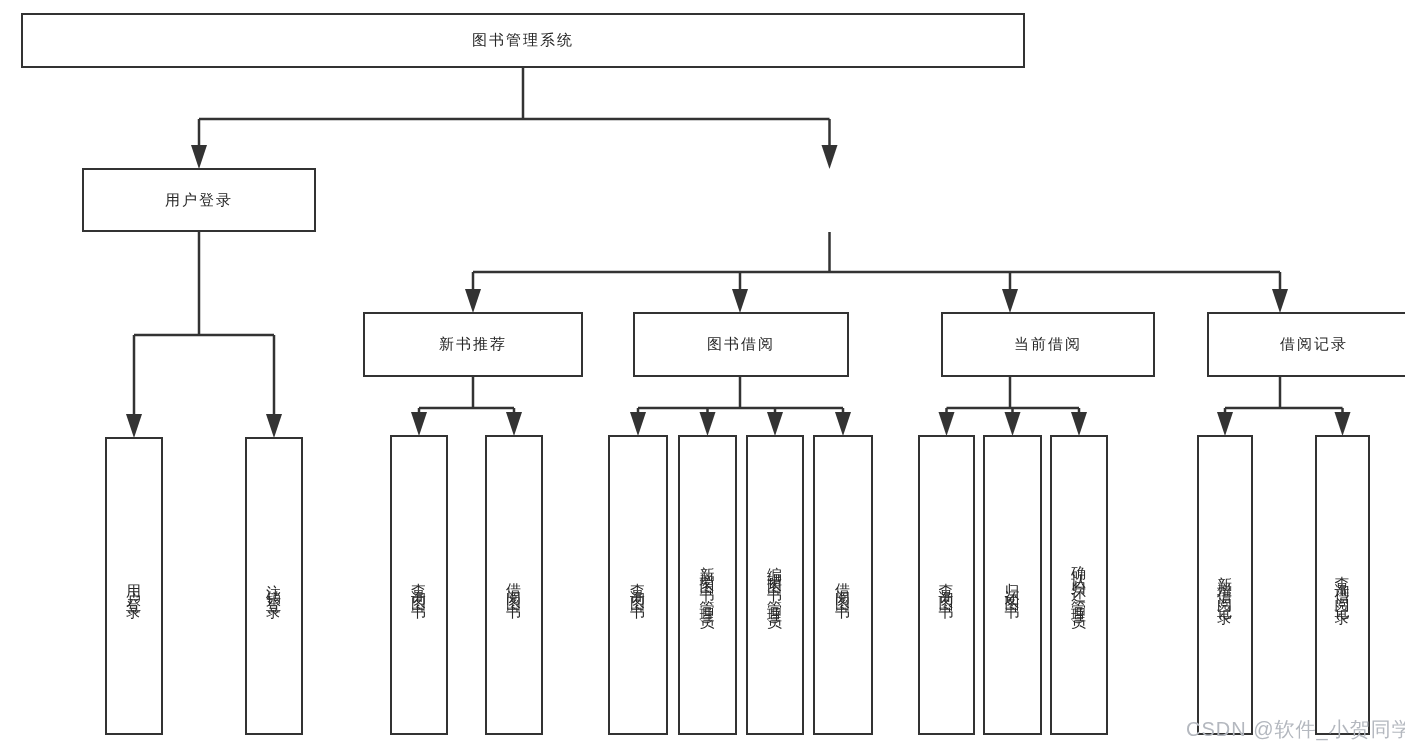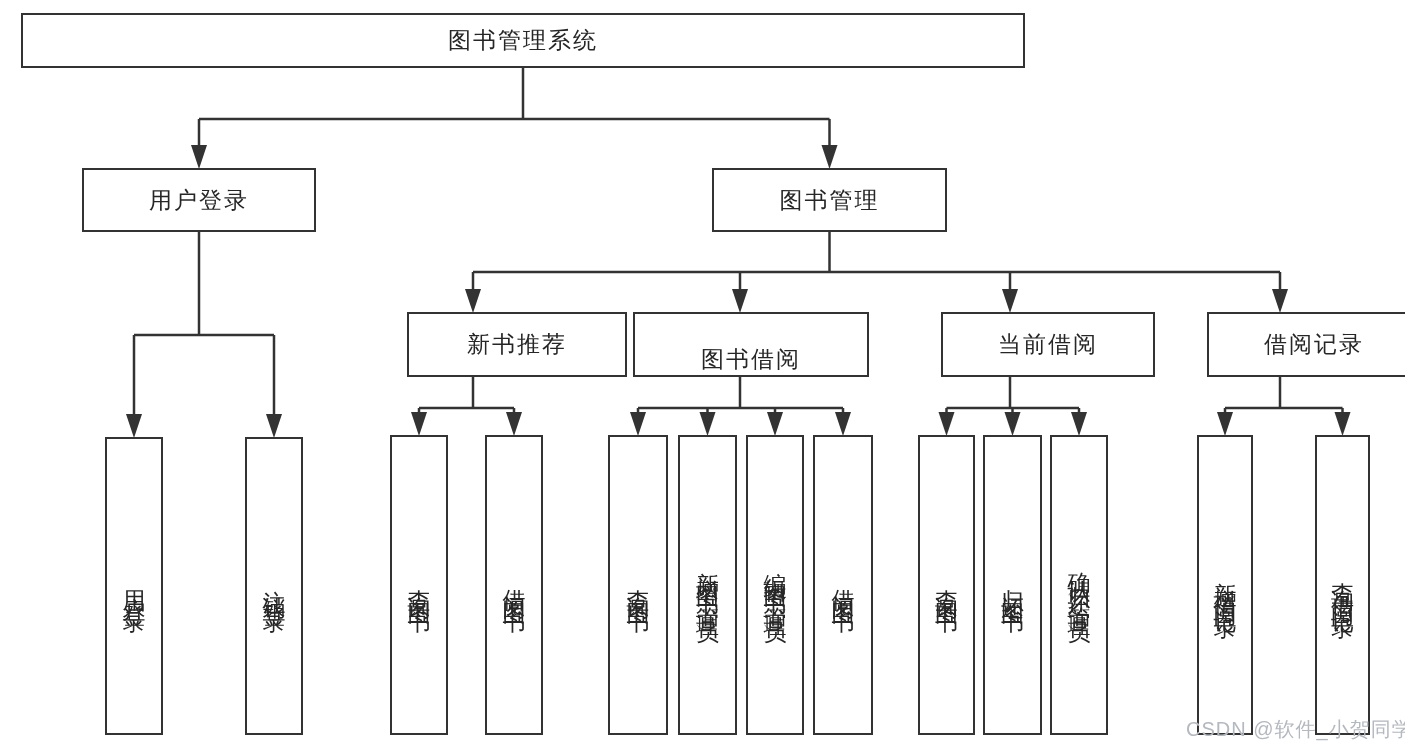--- a/index.html
+++ b/index.html
@@ -23,21 +23,21 @@
   }
   .node {
     position: absolute;
     box-sizing: border-box;
     border: 2.5px solid var(--line, #333333);
     background: #ffffff;
     display: flex;
     align-items: center;
     justify-content: center;
     color: var(--text, #262626);
-    font-size: 23px;
+    font-size: 15px;
     letter-spacing: 2px;
     z-index: 2;
   }
   .node.vertical span {
     writing-mode: vertical-rl;
     text-orientation: mixed;
     letter-spacing: 7px;
     line-height: 1;
   }
   .node span {
@@ -113,27 +113,24 @@
       <line x1="1342.5" y1="408" x2="1342.5" y2="413" stroke="#333333" stroke-width="2.5"></line>
       <polygon points="1334.5,412 1350.5,412 1342.5,436" fill="#333333"></polygon>
     </svg>
   <div id="watermark">CSDN @软件_小贺同学</div>
 <div class="node" style="left: 21px; top: 13px; width: 1004px; height: 55px;">
       <span>图书管理系统</span>
     </div>
     <div class="node" style="left: 82px; top: 168px; width: 234px; height: 64px;">
       <span>用户登录</span>
     </div>
-    <div class="node" style="left: 712px; top: 168px; width: 235px; height: 64px;">
-      <span>图书管理</span>
-    </div>
-    <div class="node" style="left: 363px; top: 312px; width: 220px; height: 65px; margin-left: 44px;">
+    <div class="node" style="left: 363px; top: 312px; width: 220px; height: 65px;">
       <span>新书推荐</span>
     </div>
-    <div class="node" style="left: 633px; top: 312px; width: 236px; height: 65px; align-items: flex-end;">
+    <div class="node" style="left: 633px; top: 312px; width: 216px; height: 65px;">
       <span>图书借阅</span>
     </div>
     <div class="node" style="left: 941px; top: 312px; width: 214px; height: 65px;">
       <span>当前借阅</span>
     </div>
     <div class="node" style="left: 1207px; top: 312px; width: 214px; height: 65px;">
       <span>借阅记录</span>
     </div>
     <div class="node vertical" style="left: 105px; top: 437px; width: 58px; height: 298px;">
       <span>用户登录</span>

